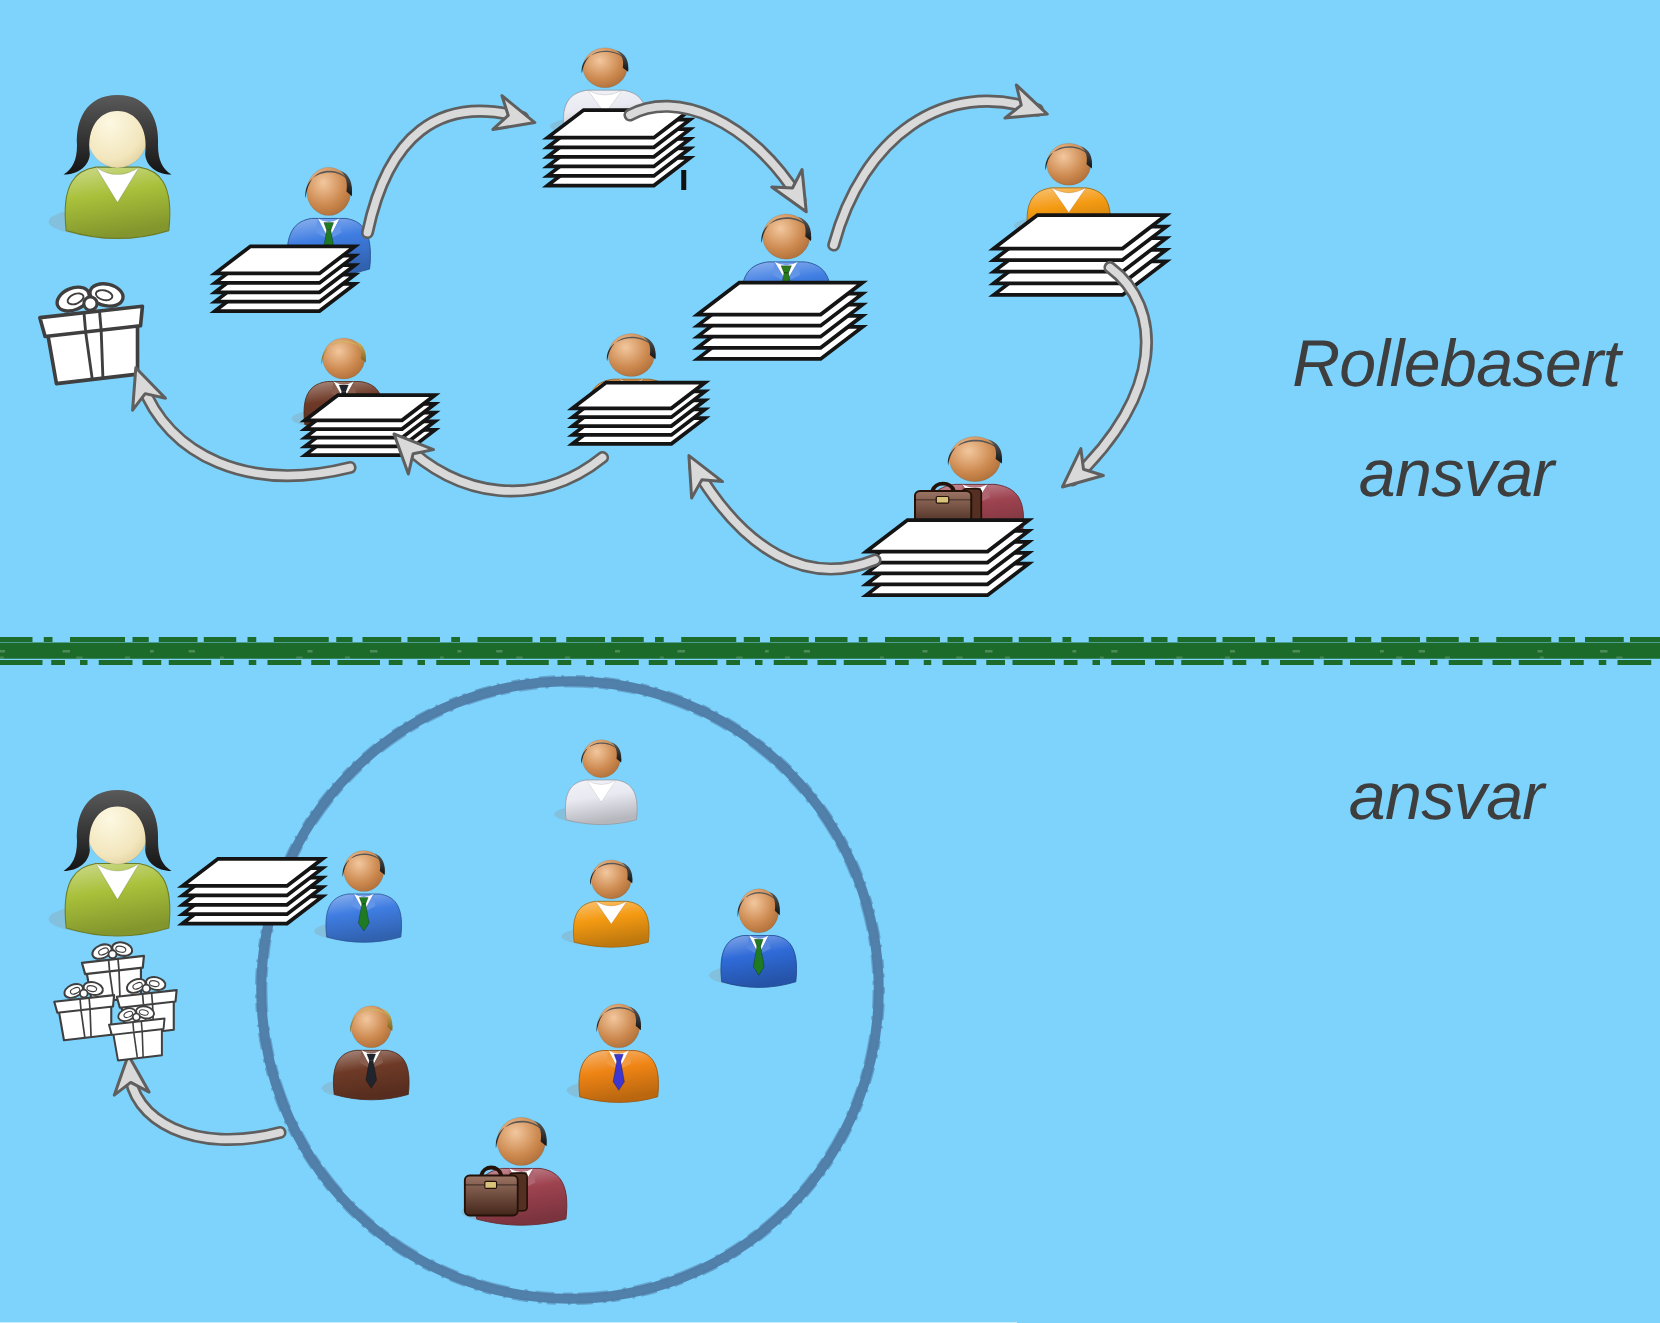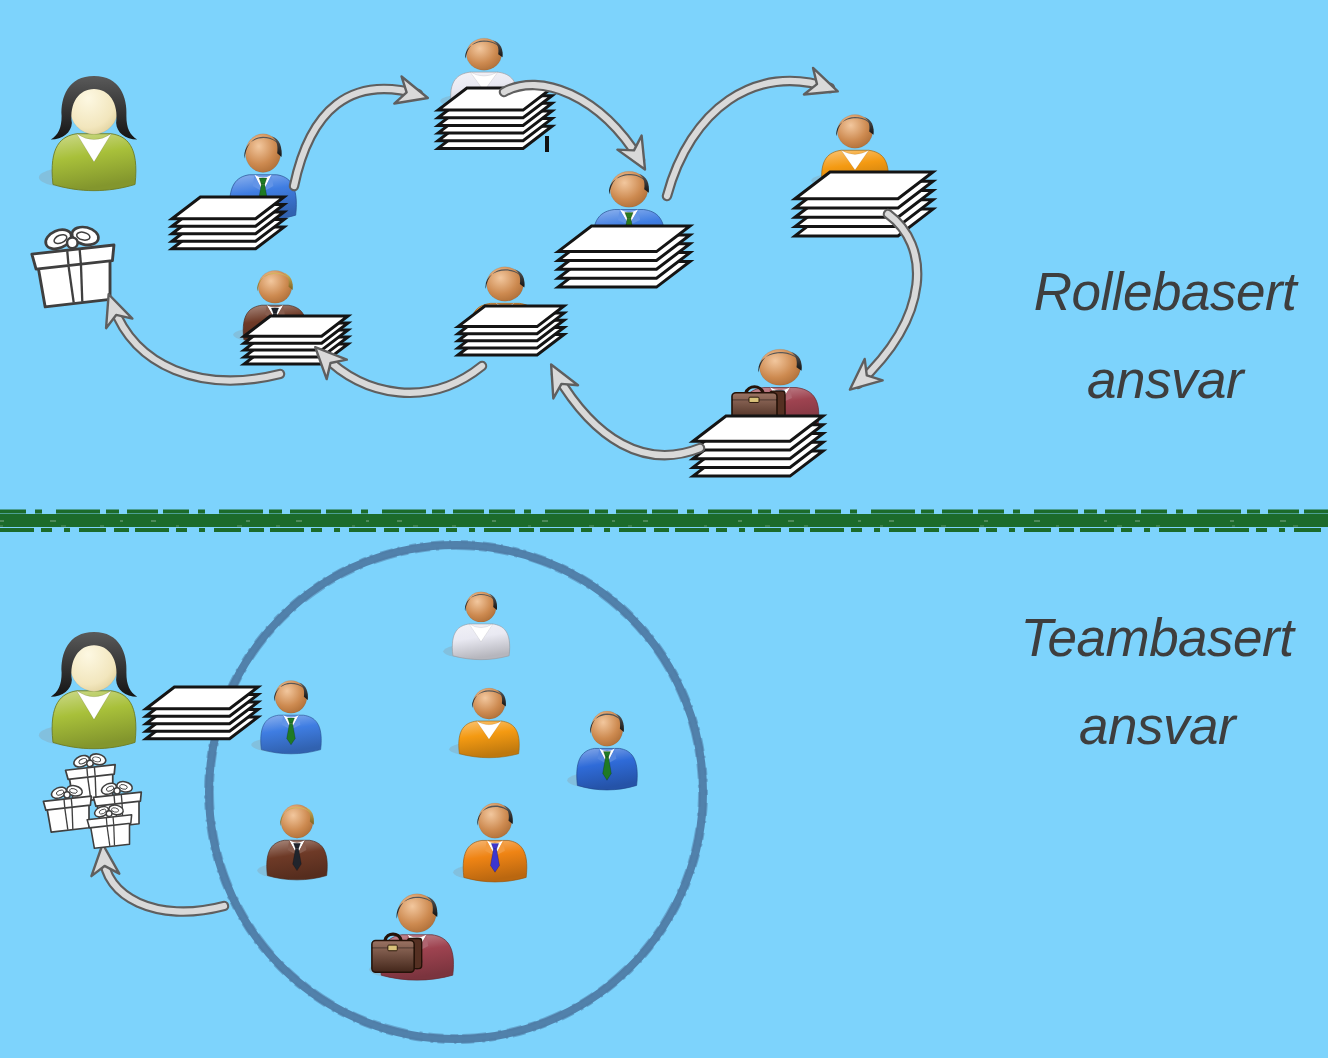--- a/index.html
+++ b/index.html
@@ -498,16 +498,15 @@
           </g>
         </g>
       </g>
     </svg>
 
   <div class="section-label" id="label-top">
     <span>Rollebasert</span>
     <span>ansvar</span>
   </div>
   <div class="section-label" id="label-bottom">
-    <span>Teambasert</span>
     <span>ansvar</span>
   </div>
 </div>
 
 </body></html>

